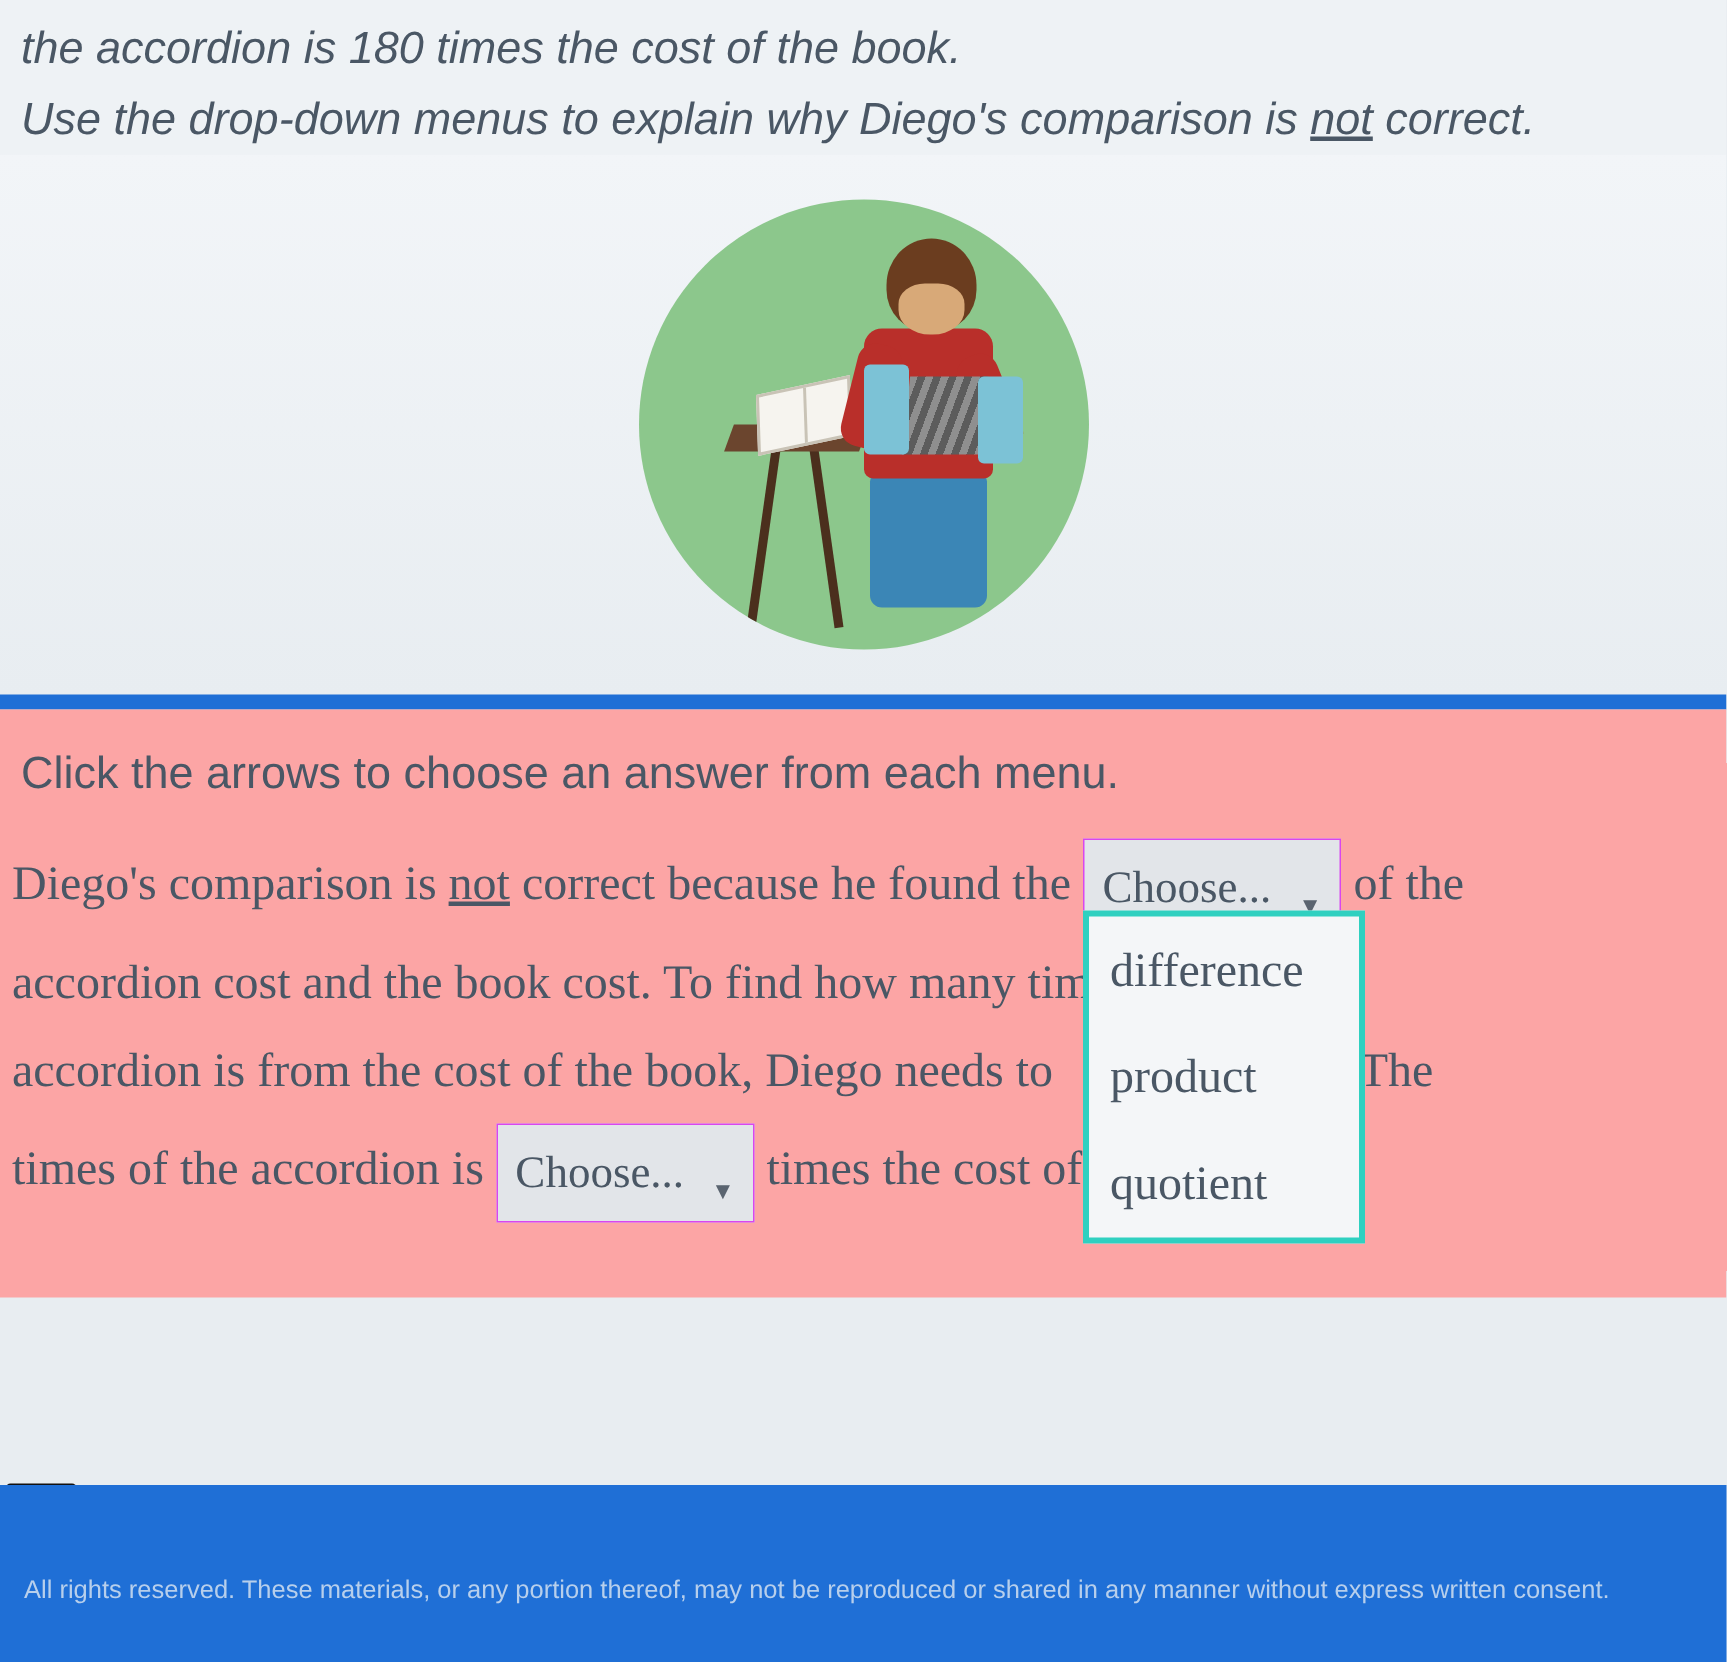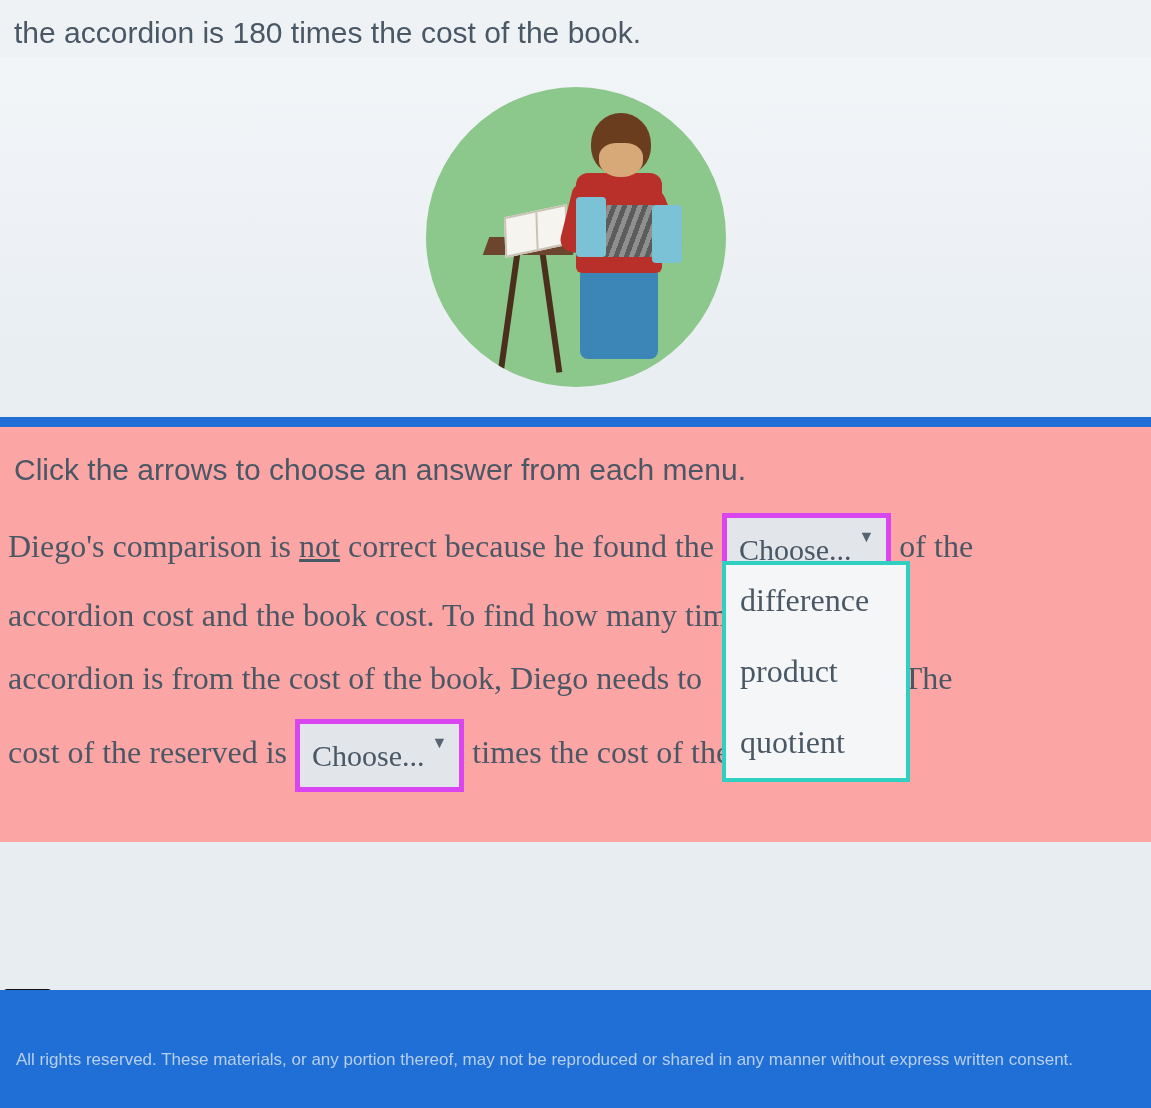--- a/index.html
+++ b/index.html
@@ -5,20 +5,21 @@
   * { box-sizing: border-box; margin: 0; padding: 0; }
   html, body { width: 1151px; height: 1108px; overflow: hidden; }
   body {
     font-family: -apple-system, BlinkMacSystemFont, "Segoe UI", Arial, sans-serif;
     background: #e8edf1;
     color: #4a5765;
   }
   .top-section {
     background: #eef2f5;
     padding: 10px 30px 0 14px;
+    font-style: italic;
   }
   .top-text {
     font-size: 30px;
     line-height: 1.55;
     color: #4a5765;
   }
   .underlined { text-decoration: underline; }
   .illustration-wrap {
     display: flex;
     justify-content: center;
@@ -63,30 +64,30 @@
     padding-left: 6px;
   }
   .fill-text {
     font-size: 32px;
     line-height: 1.85;
     color: #4a5765;
     font-family: Liberation Serif, serif;
   }
   .dropdown {
     display: inline-flex;
-    align-items: flex-start;
+    align-items: flex-end;
     background: #e2e5e9;
-    border: 5px solid #d946ef;
+    border: 1px solid #d946ef;
     padding: 4px 12px;
     font-size: 30px;
     color: #4a5765;
     vertical-align: middle;
     cursor: pointer;
     position: relative;
-    gap: 7px;
+    gap: 18px;
   }
   .caret {
     font-size: 16px;
     color: #5a6470;
   }
   .dropdown-open-anchor { position: relative; display:inline-block; vertical-align:middle; }
   .options-popup {
     position: absolute;
     top: 48px;
     left: 0;
@@ -119,20 +120,23 @@
     font-size: 20px;
     padding: 4px 14px;
     border-radius: 3px;
   }
 </style>
 </head>
 <body>
 
 <div class="top-section">
   <div class="top-text">the accordion is 180 times the cost of the book.</div>
+  <div class="top-text">
+    <span>Use the drop-down menus to explain why Diego's comparison is </span><span class="underlined">not</span><span> correct.</span>
+  </div>
 </div>
 
 <div class="illustration-wrap">
   <div class="illustration">
     <div class="stand-leg1"></div>
       <div class="stand-leg2"></div>
     <div class="stand-top"></div>
       <div class="stand-book"></div>
     <div class="boy-legs"></div>
       <div class="boy-body"></div>
@@ -169,21 +173,21 @@
     <span>accordion cost and the book cost. To find how many times </span>
     <span> of the</span>
     <br>
     <span>accordion is from the cost of the book, Diego needs to </span>
     <span class="dropdown" style="visibility:hidden;">
       <span>Choose...</span>
       <span class="caret">▼</span>
     </span>
     <span> . The</span>
     <br>
-    <span>cost of the reserved is </span>
+    <span>times of the accordion is </span>
     <span class="dropdown">
       <span>Choose...</span>
       <span class="caret">▼</span>
     </span>
     <span> times the cost of the book.</span>
   </div>
 </div>
 
 <div class="nav-chip">‹ ›</div>
 

